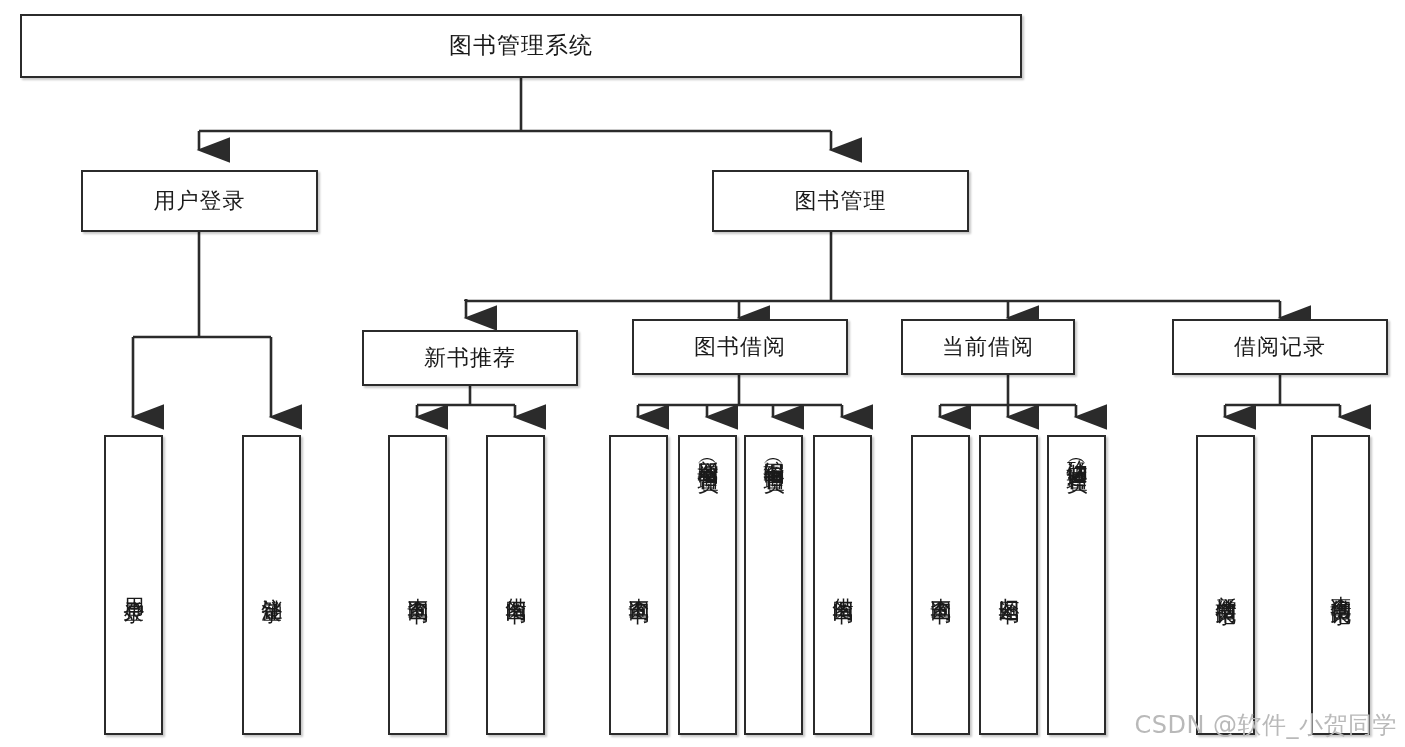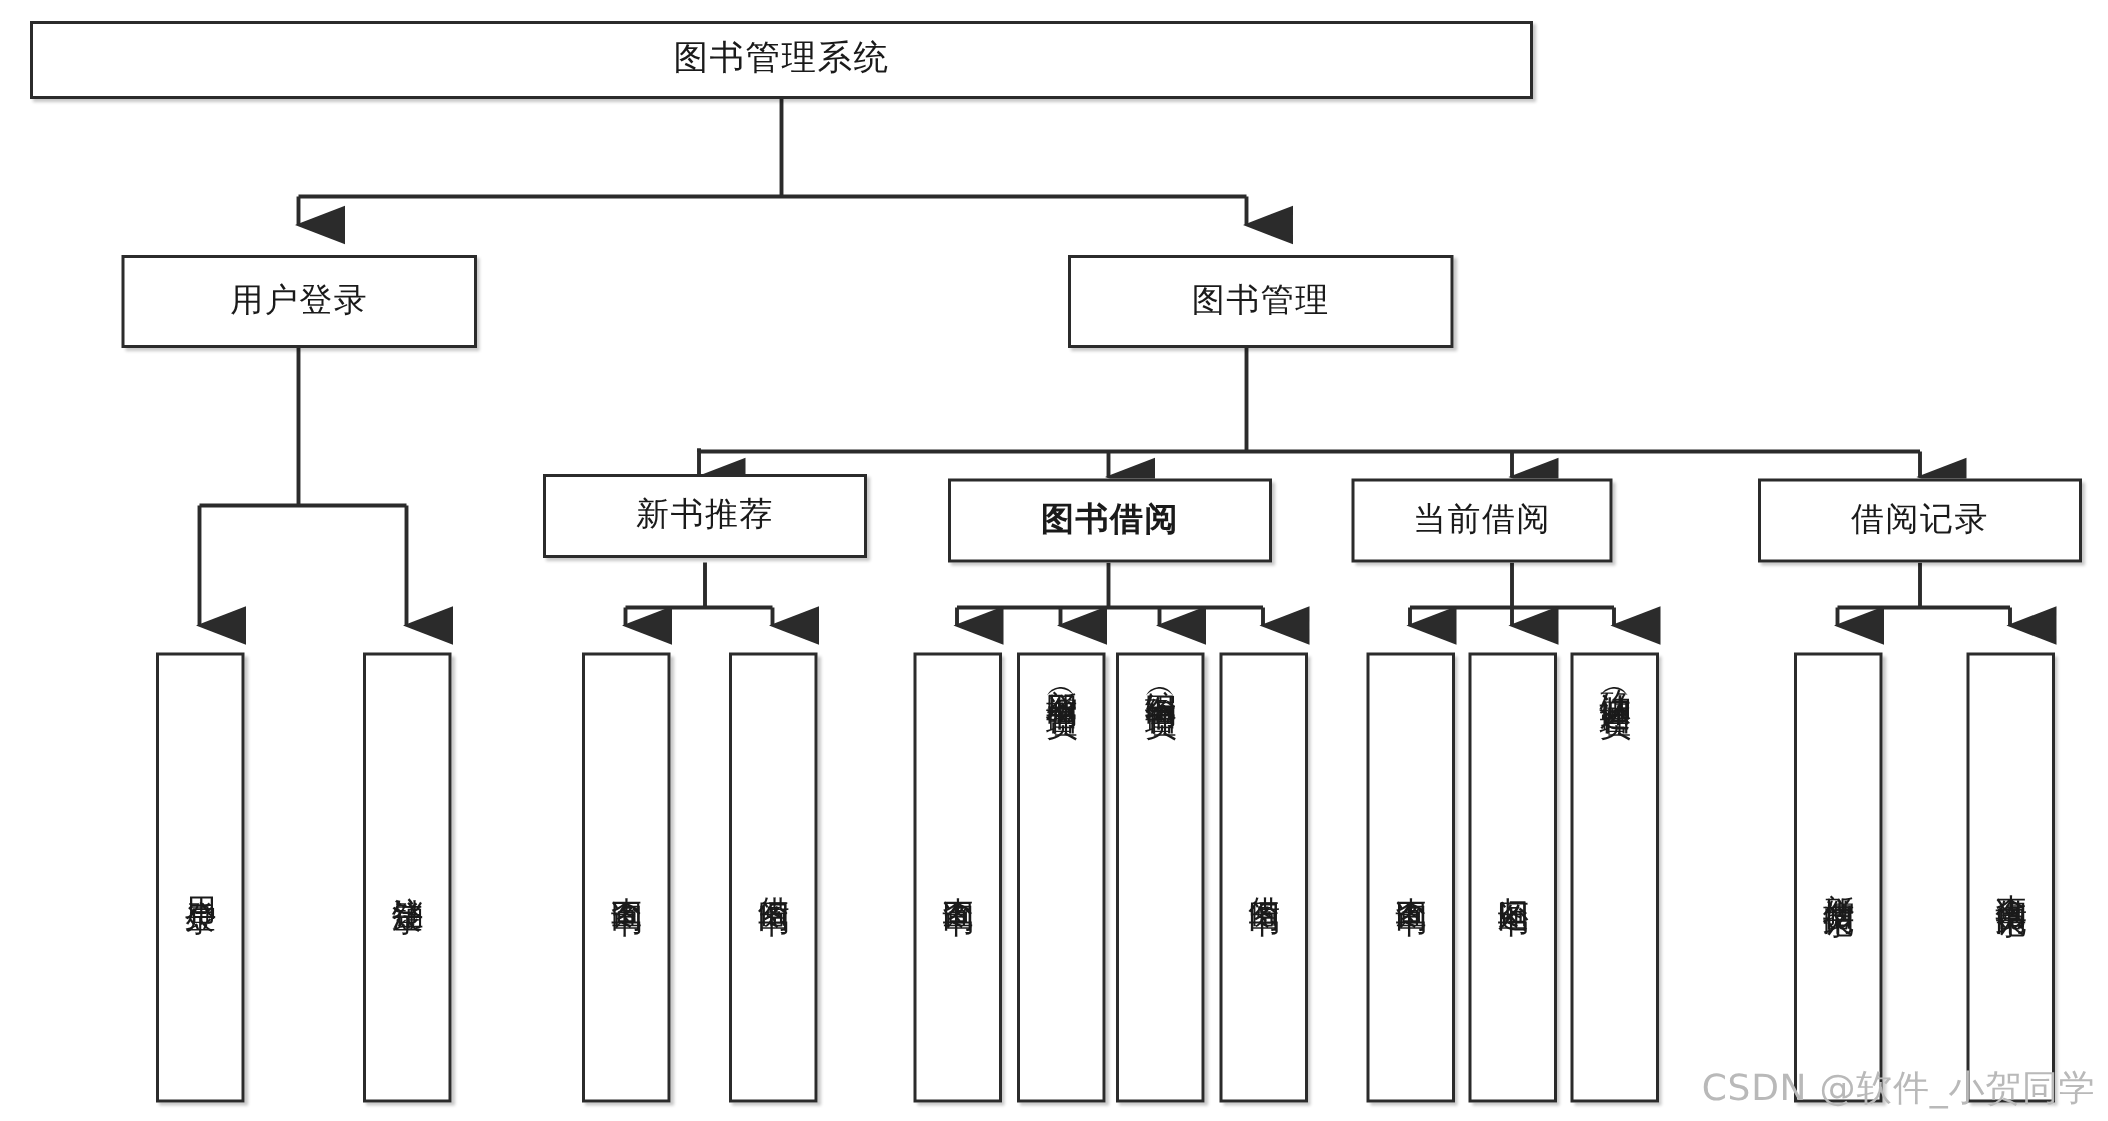--- a/index.html
+++ b/index.html
@@ -132,29 +132,29 @@
       <path d="M 1008 405 L 1008 417" marker-end="url(#arrow)"></path>
       <path d="M 1076 405 L 1076 417" marker-end="url(#arrow)"></path>
 
       <path d="M 1280 375 L 1280 405"></path>
       <path d="M 1225 405 L 1340 405"></path>
       <path d="M 1225 405 L 1225 417" marker-end="url(#arrow)"></path>
       <path d="M 1340 405 L 1340 417" marker-end="url(#arrow)"></path>
     </g>
   </svg>
 
-  <div class="node horiz root" style="left:20px; top:14px; width:1002px; height:52px;">图书管理系统</div>
+  <div class="node horiz root" style="left:20px; top:14px; width:1002px; height:64px;">图书管理系统</div>
 
   <div class="node horiz" style="left:81px; top:170px; width:237px; height:62px;">用户登录</div>
 
   <div class="node horiz" style="left:712px; top:170px; width:257px; height:62px;">图书管理</div>
 
-  <div class="node horiz" style="left:362px; top:316px; width:216px; height:56px;">新书推荐</div>
+  <div class="node horiz" style="left:362px; top:330px; width:216px; height:56px;">新书推荐</div>
 
-  <div class="node horiz" style="left:632px; top:319px; width:216px; height:56px;font-weight:bold;">图书借阅</div>
+  <div class="node horiz" style="left:632px; top:319px; width:216px; height:56px;">图书借阅</div>
 
   <div class="node horiz" style="left:901px; top:319px; width:174px; height:56px;">当前借阅</div>
 
   <div class="node horiz" style="left:1172px; top:319px; width:216px; height:56px;">借阅记录</div>
 
   <div class="node vert" style="left:104px; top:435px; width:59px; height:300px;">用户登录</div>
 
   <div class="node vert" style="left:242px; top:435px; width:59px; height:300px;">注销登录</div>
 
   <div class="node vert" style="left:388px; top:435px; width:59px; height:300px;">查询图书</div>

